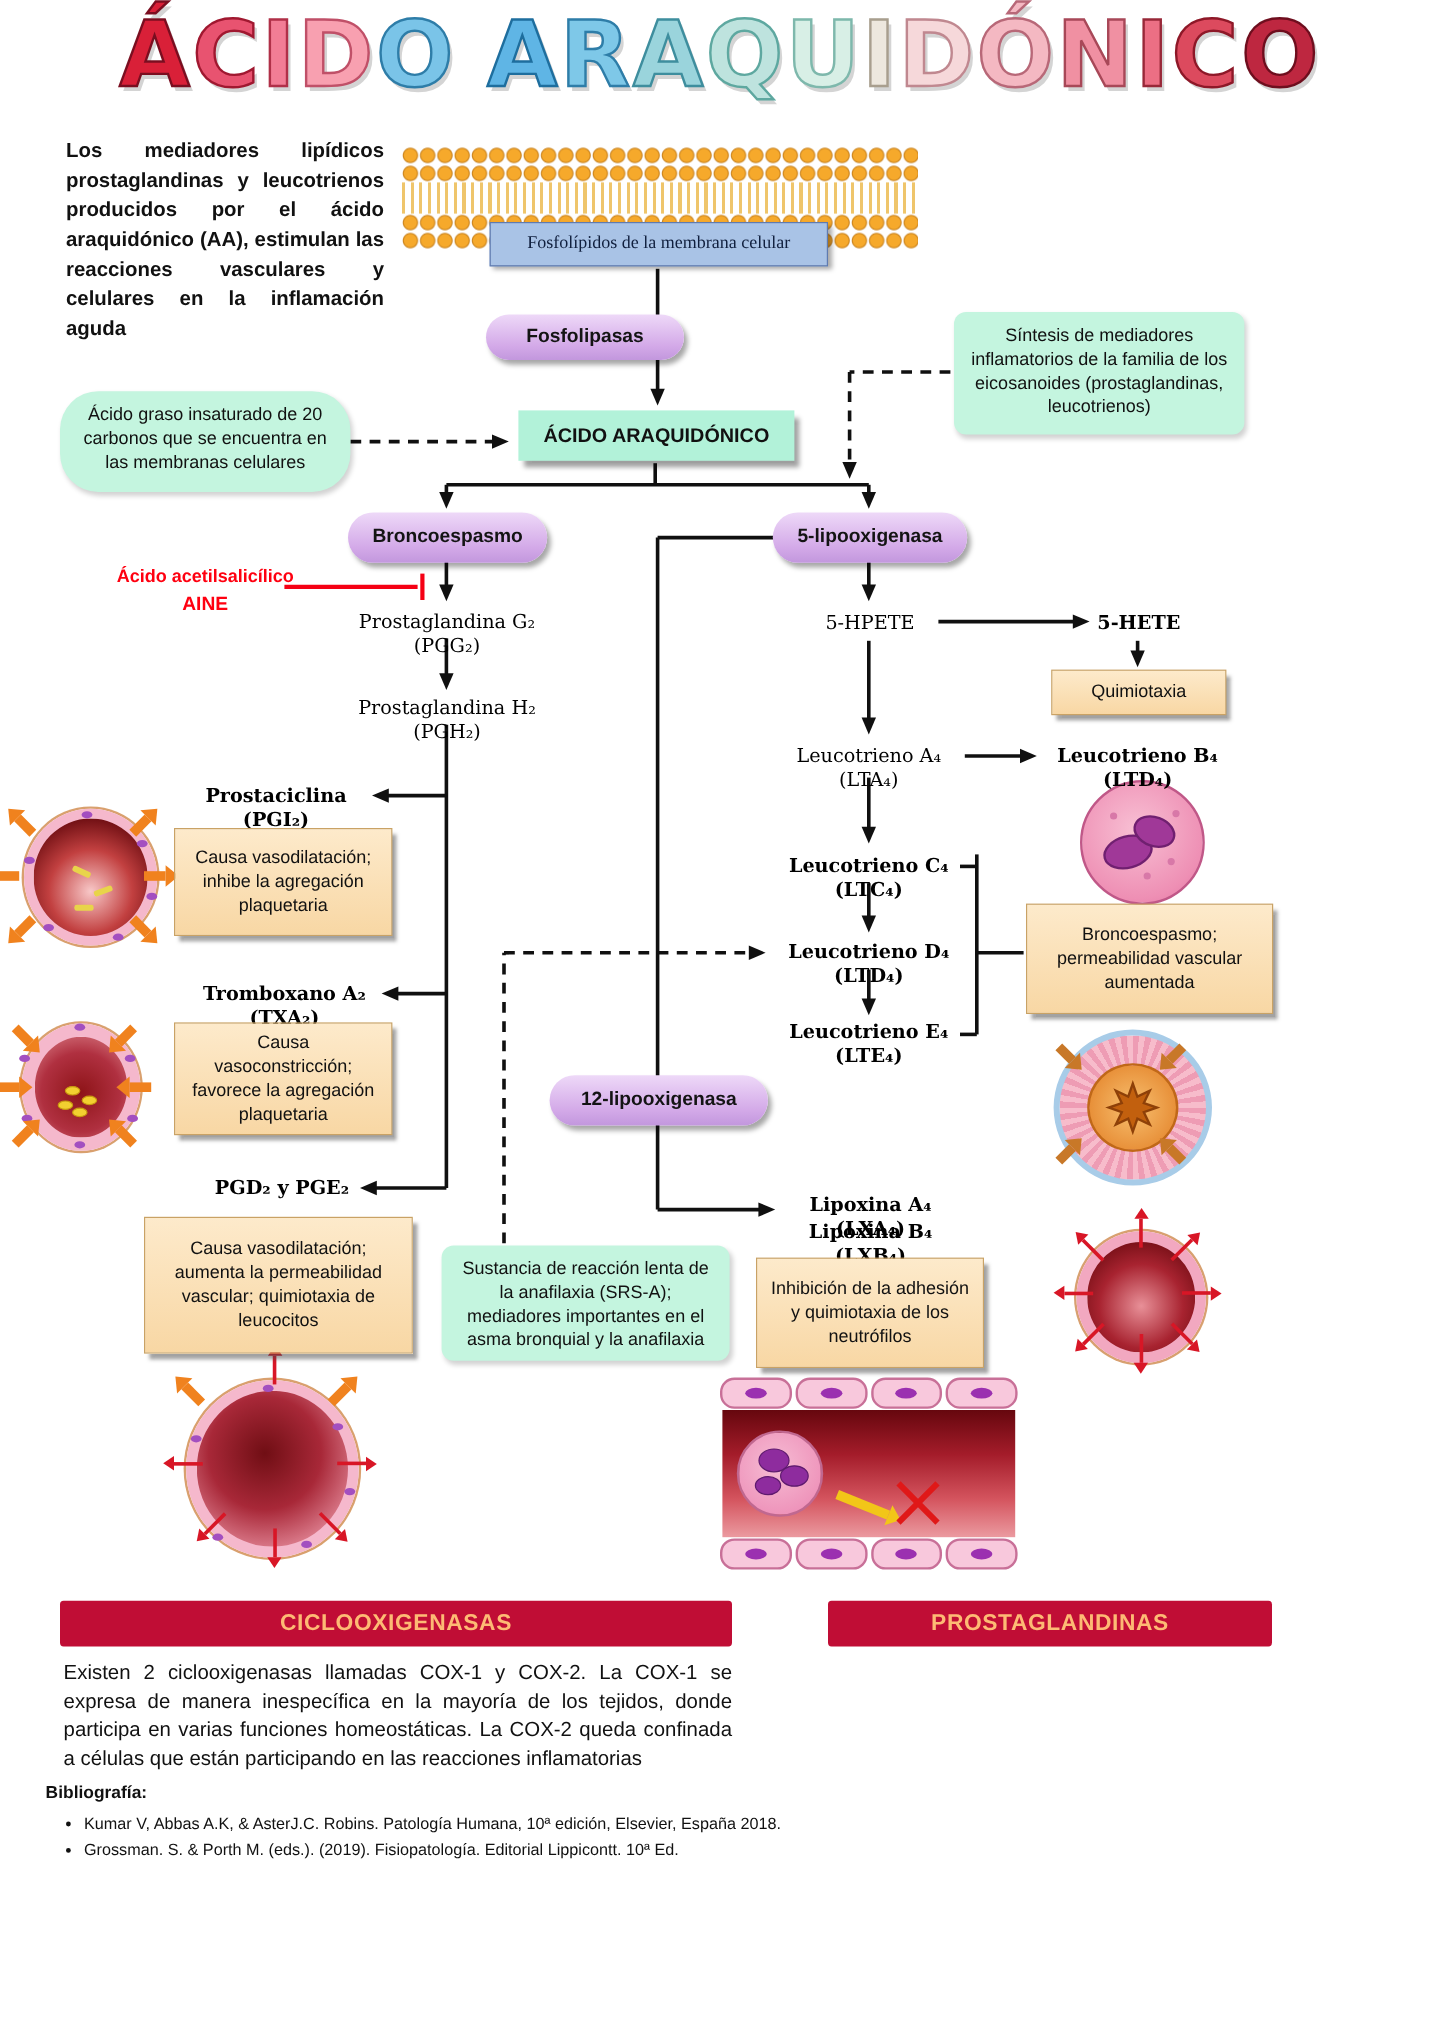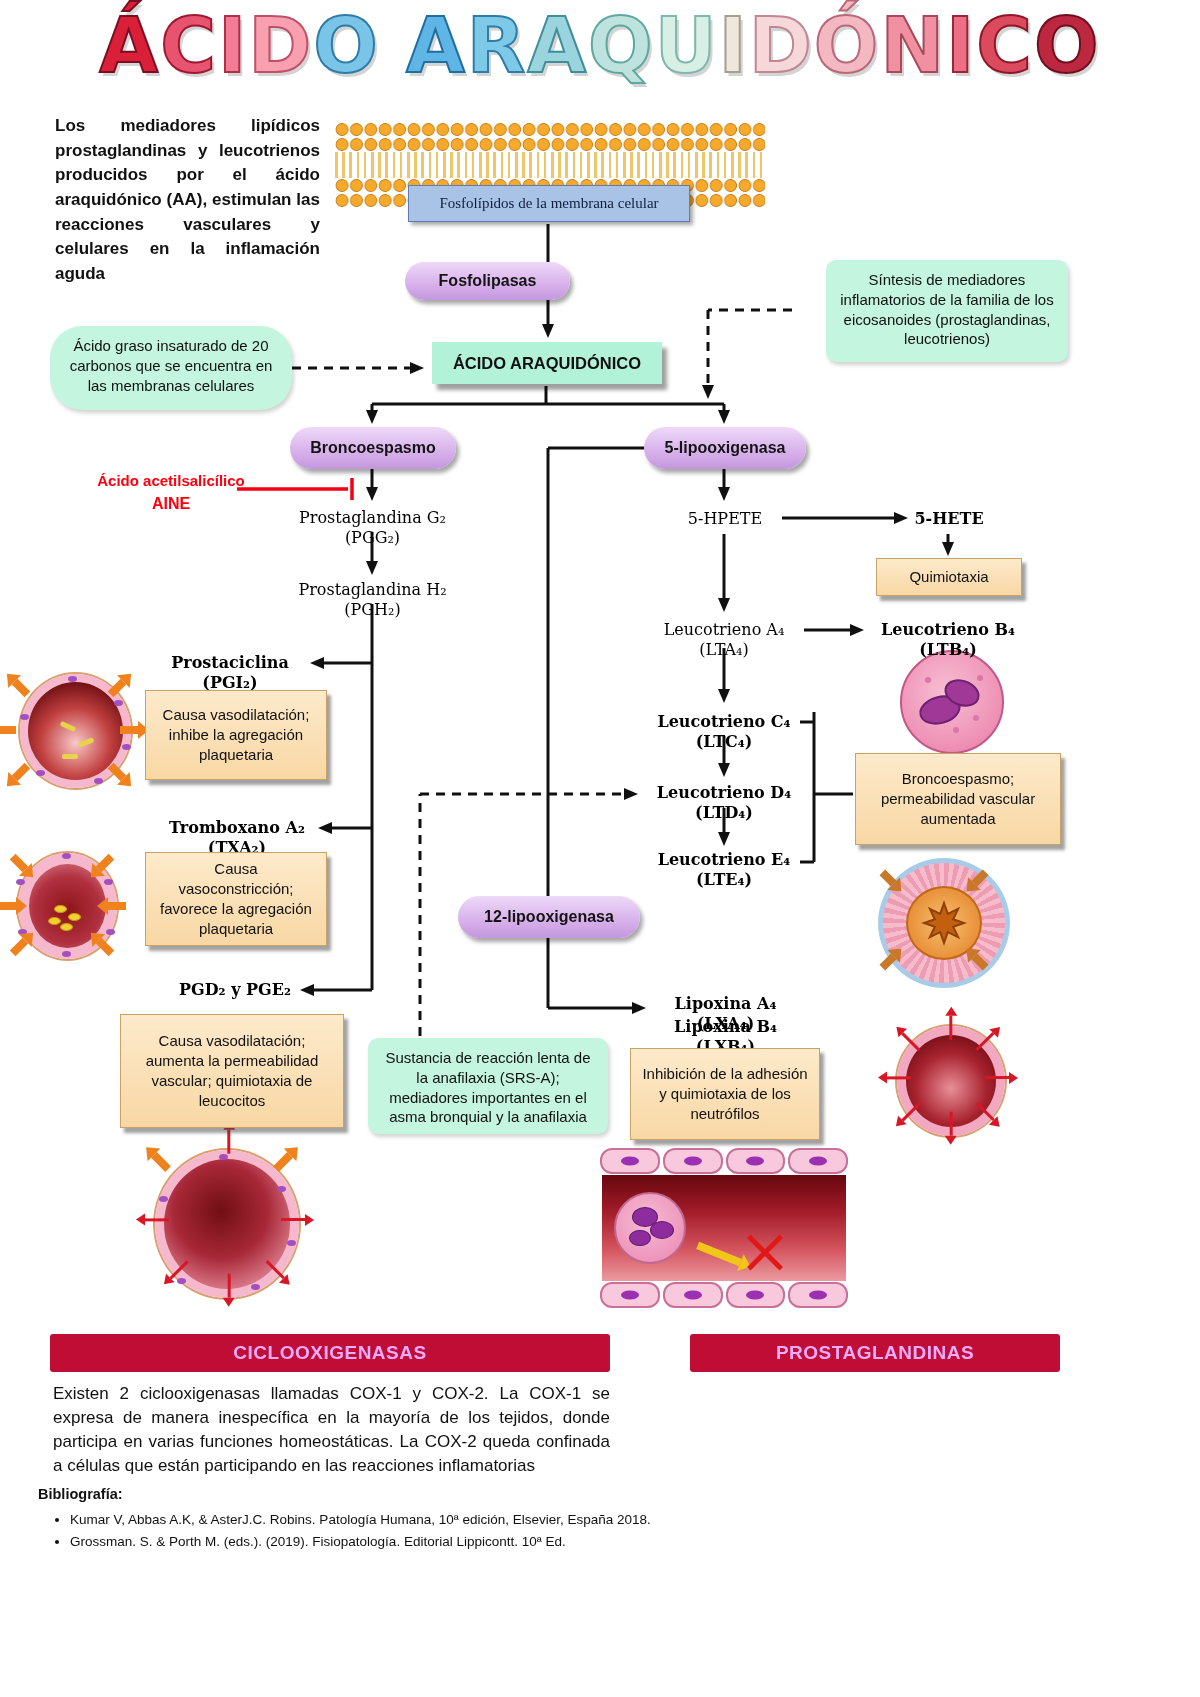--- a/index.html
+++ b/index.html
@@ -27,21 +27,21 @@
               line-height:1.32; text-align:center; box-shadow:2px 3px 4px rgba(0,0,0,.18); }
   .aa-box { background:#b2f2d9; display:flex; align-items:center; justify-content:center;
             font-weight:bold; font-size:16.5px; box-shadow:5px 6px 4px rgba(0,0,0,.38); }
   .peach { background:linear-gradient(180deg,#fdeacb 0%,#f8d7a4 100%); border:1px solid #c9a265;
            padding:8px 10px; font-size:15px; line-height:1.35; text-align:center;
            box-shadow:4px 5px 3px rgba(70,70,70,.5);
            display:flex; align-items:center; justify-content:center; }
   .memlabel { background:#a9c3e6; border:1.5px solid #5f7bb0; display:flex; align-items:center;
               justify-content:center; font-size:15px; color:#101f3e;
               box-shadow:3px 3px 4px rgba(0,0,0,.35); }
-  .hdr { background:#c00d35; color:#f0abfc; font-weight:bold; font-size:19px; letter-spacing:.5px;
+  .hdr { background:#c00d35; color:#fdba74; font-weight:bold; font-size:19px; letter-spacing:.5px;
          display:flex; align-items:center; justify-content:center; border-radius:3px; }
   .body-text { font-size:17px; line-height:1.42; text-align:justify; }
 
   .chem { font-family:"DejaVu Serif","DejaVu Sans", serif; font-size:16px; color:#000;
           text-align:center; line-height:20px; }
   .chem.b { font-weight:bold; }
   .redlbl { color:#ff0010; font-weight:bold; text-align:center; }
 
   
   .mem-row { height:15px;
@@ -149,41 +149,41 @@
     <div class="mem-row"></div>
     <div class="mem-row"></div>
   </div>
 
   <div class="node memlabel" style="left:408px; top:185px; width:282px; height:37px;font-family:Liberation Serif, serif;">Fosfolípidos de la membrana celular</div>
 
   <div class="node pill" style="left:405px; top:262px; width:165px; height:38px;">Fosfolipasas</div>
 
   <div class="node greenbox" style="left:50px; top:326px; width:242px; height:84px;border-radius:32px;">Ácido graso insaturado de 20 carbonos que se encuentra en las membranas celulares</div>
 
-  <div class="node greenbox" style="left:795px; top:260px; width:242px; height:102px; overflow:hidden;margin-left:31px;">Síntesis de mediadores inflamatorios de la familia de los eicosanoides (prostaglandinas, leucotrienos)</div>
+  <div class="node greenbox" style="left:795px; top:260px; width:242px; height:102px; overflow:hidden;">Síntesis de mediadores inflamatorios de la familia de los eicosanoides (prostaglandinas, leucotrienos)</div>
 
   <div class="node aa-box" style="left:432px; top:342px; width:230px; height:42px;">ÁCIDO ARAQUIDÓNICO</div>
 
   <div class="node pill" style="left:290px; top:427px; width:166px; height:42px;">Broncoespasmo</div>
   <div class="node pill" style="left:644px; top:427px; width:162px; height:42px;">5-lipooxigenasa</div>
   <div class="node pill" style="left:458px; top:896px; width:182px; height:42px;">12-lipooxigenasa</div>
 
   <div class="node redlbl" style="left:96px; top:472px; width:150px; font-size:15px; line-height:1.25;">Ácido acetilsalicílico</div>
   <div class="node redlbl" style="left:128px; top:495px; width:86px; font-size:16px;">AINE</div>
 
   <div class="node chem" style="left:275px; top:508px; width:195px;">Prostaglandina G₂ (PGG₂)</div>
   <div class="node chem" style="left:275px; top:580px; width:195px;">Prostaglandina H₂ (PGH₂)</div>
   <div class="node chem b" style="left:150px; top:653px; width:160px;">Prostaciclina (PGI₂)</div>
   <div class="node chem b" style="left:148px; top:818px; width:178px;">Tromboxano A₂ (TXA₂)</div>
   <div class="node chem b" style="left:172px; top:980px; width:126px;">PGD₂ y PGE₂</div>
 
   <div class="node chem" style="left:685px; top:509px; width:80px;">5-HPETE</div>
   <div class="node chem b" style="left:905px; top:509px; width:88px;">5-HETE</div>
   <div class="node chem" style="left:640px; top:620px; width:168px;">Leucotrieno A₄ (LTA₄)</div>
-  <div class="node chem b" style="left:864px; top:620px; width:168px;">Leucotrieno B₄ (LTB₄)</div>
+  <div class="node chem b" style="left:864px; top:620px; width:168px;">Leucotrieno B₄ (LTD₄)</div>
   <div class="node chem b" style="left:640px; top:712px; width:168px;">Leucotrieno C₄ (LTC₄)</div>
   <div class="node chem b" style="left:640px; top:783px; width:168px;">Leucotrieno D₄ (LTD₄)</div>
   <div class="node chem b" style="left:640px; top:850px; width:168px;">Leucotrieno E₄ (LTE₄)</div>
   <div class="node chem b" style="left:648px; top:994px; width:155px;">Lipoxina A₄ (LXA₄)</div>
   <div class="node chem b" style="left:648px; top:1017px; width:155px;">Lipoxina B₄ (LXB₄)</div>
 
   <div class="node peach" style="left:876px; top:558px; width:146px; height:38px;">Quimiotaxia</div>
   <div class="node peach" style="left:145px; top:690px; width:182px; height:90px;">Causa vasodilatación; inhibe la agregación plaquetaria</div>
   <div class="node peach" style="left:145px; top:852px; width:182px; height:94px;">Causa vasoconstricción; favorece la agregación plaquetaria</div>
   <div class="node peach" style="left:120px; top:1014px; width:224px; height:114px;">Causa vasodilatación; aumenta la permeabilidad vascular; quimiotaxia de leucocitos</div>

